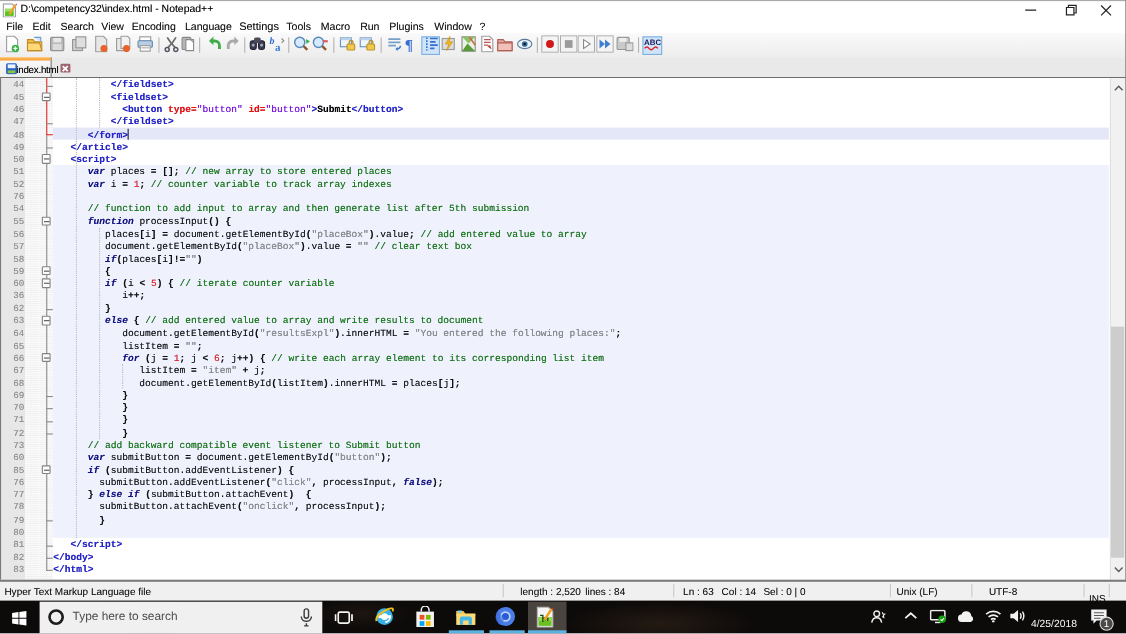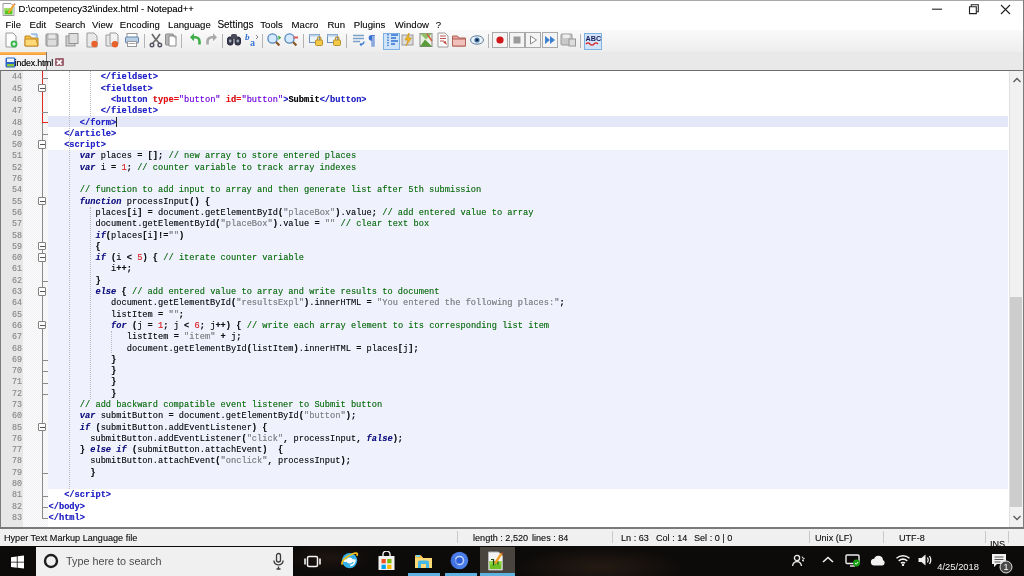--- a/index.html
+++ b/index.html
@@ -284,21 +284,21 @@
 <div class="ln">51</div>
 <div class="ln">52</div>
 <div class="ln">76</div>
 <div class="ln">54</div>
 <div class="ln">55</div>
 <div class="ln">56</div>
 <div class="ln">57</div>
 <div class="ln">58</div>
 <div class="ln">59</div>
 <div class="ln">60</div>
-<div class="ln">61</div>
+<div class="ln">36</div>
 <div class="ln">62</div>
 <div class="ln">63</div>
 <div class="ln">64</div>
 <div class="ln">65</div>
 <div class="ln">66</div>
 <div class="ln">67</div>
 <div class="ln">68</div>
 <div class="ln">69</div>
 <div class="ln">70</div>
 <div class="ln">71</div>

